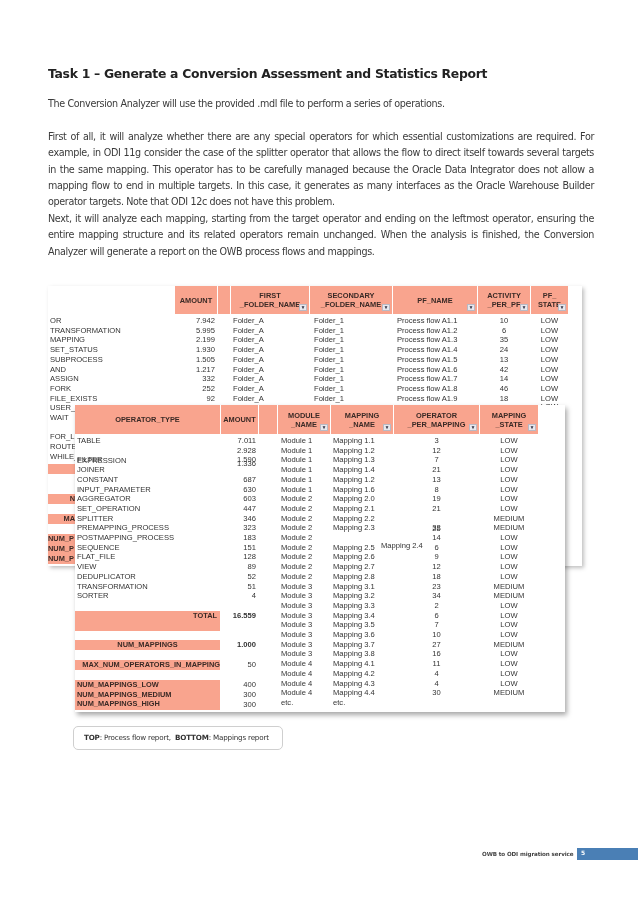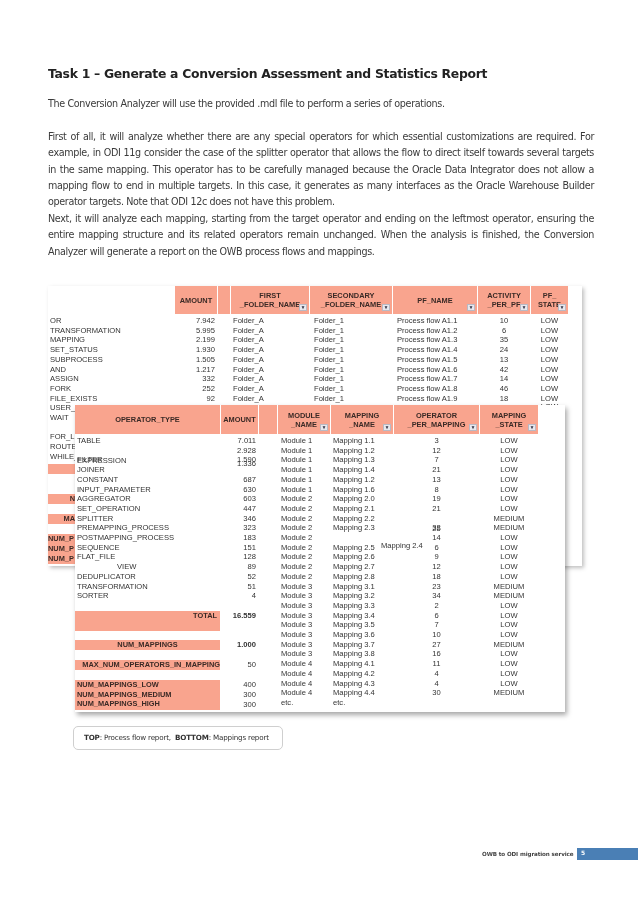--- a/index.html
+++ b/index.html
@@ -213,21 +213,21 @@
       <div class="cell" style="left:2px;top:108.6px;line-height:9.7px;">SPLITTER</div>
       <div class="cell r" style="left:146px;top:108.6px;width:35px;line-height:9.7px;">346</div>
       <div class="cell" style="left:2px;top:118.3px;line-height:9.7px;">PREMAPPING_PROCESS</div>
       <div class="cell r" style="left:146px;top:118.3px;width:35px;line-height:9.7px;">323</div>
       <div class="cell" style="left:2px;top:128px;line-height:9.7px;">POSTMAPPING_PROCESS</div>
       <div class="cell r" style="left:146px;top:128px;width:35px;line-height:9.7px;">183</div>
       <div class="cell" style="left:2px;top:137.7px;line-height:9.7px;">SEQUENCE</div>
       <div class="cell r" style="left:146px;top:137.7px;width:35px;line-height:9.7px;">151</div>
       <div class="cell" style="left:2px;top:147.39999999999998px;line-height:9.7px;">FLAT_FILE</div>
       <div class="cell r" style="left:146px;top:147.39999999999998px;width:35px;line-height:9.7px;">128</div>
-      <div class="cell" style="left:2px;top:157.1px;line-height:9.7px;margin-left:40px;">VIEW</div>
+      <div class="cell" style="left:2px;top:157.1px;line-height:9.7px;">VIEW</div>
       <div class="cell r" style="left:146px;top:157.1px;width:35px;line-height:9.7px;">89</div>
       <div class="cell" style="left:2px;top:166.79999999999998px;line-height:9.7px;">DEDUPLICATOR</div>
       <div class="cell r" style="left:146px;top:166.79999999999998px;width:35px;line-height:9.7px;">52</div>
       <div class="cell" style="left:2px;top:176.5px;line-height:9.7px;">TRANSFORMATION</div>
       <div class="cell r" style="left:146px;top:176.5px;width:35px;line-height:9.7px;">51</div>
       <div class="cell" style="left:2px;top:186.2px;line-height:9.7px;">SORTER</div>
       <div class="cell r" style="left:146px;top:186.2px;width:35px;line-height:9.7px;">4</div>
     </div>
   <div id="mp-mapping-rows">
       <div class="cell" style="left:206px;top:31px;line-height:9.7px;">Module 1</div>

